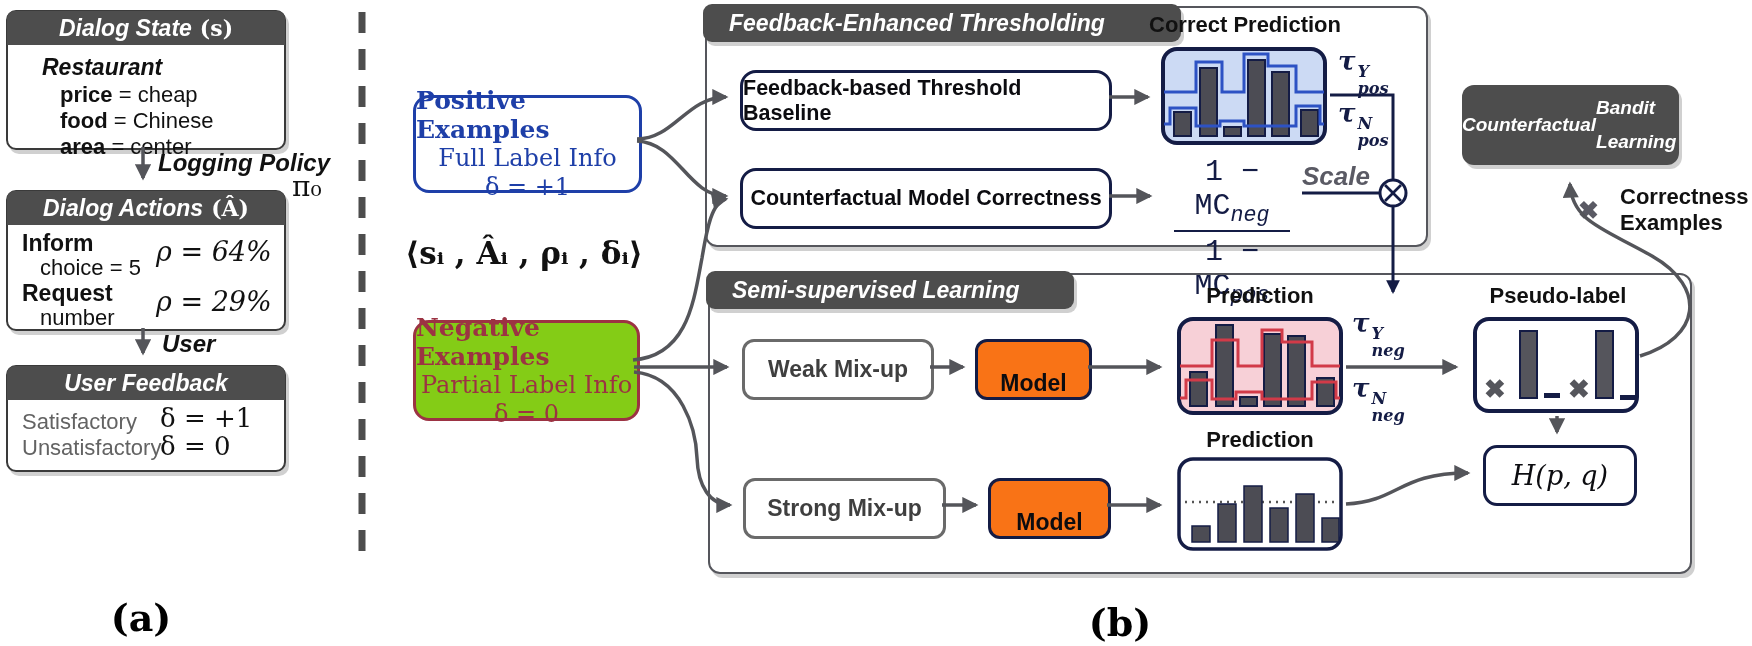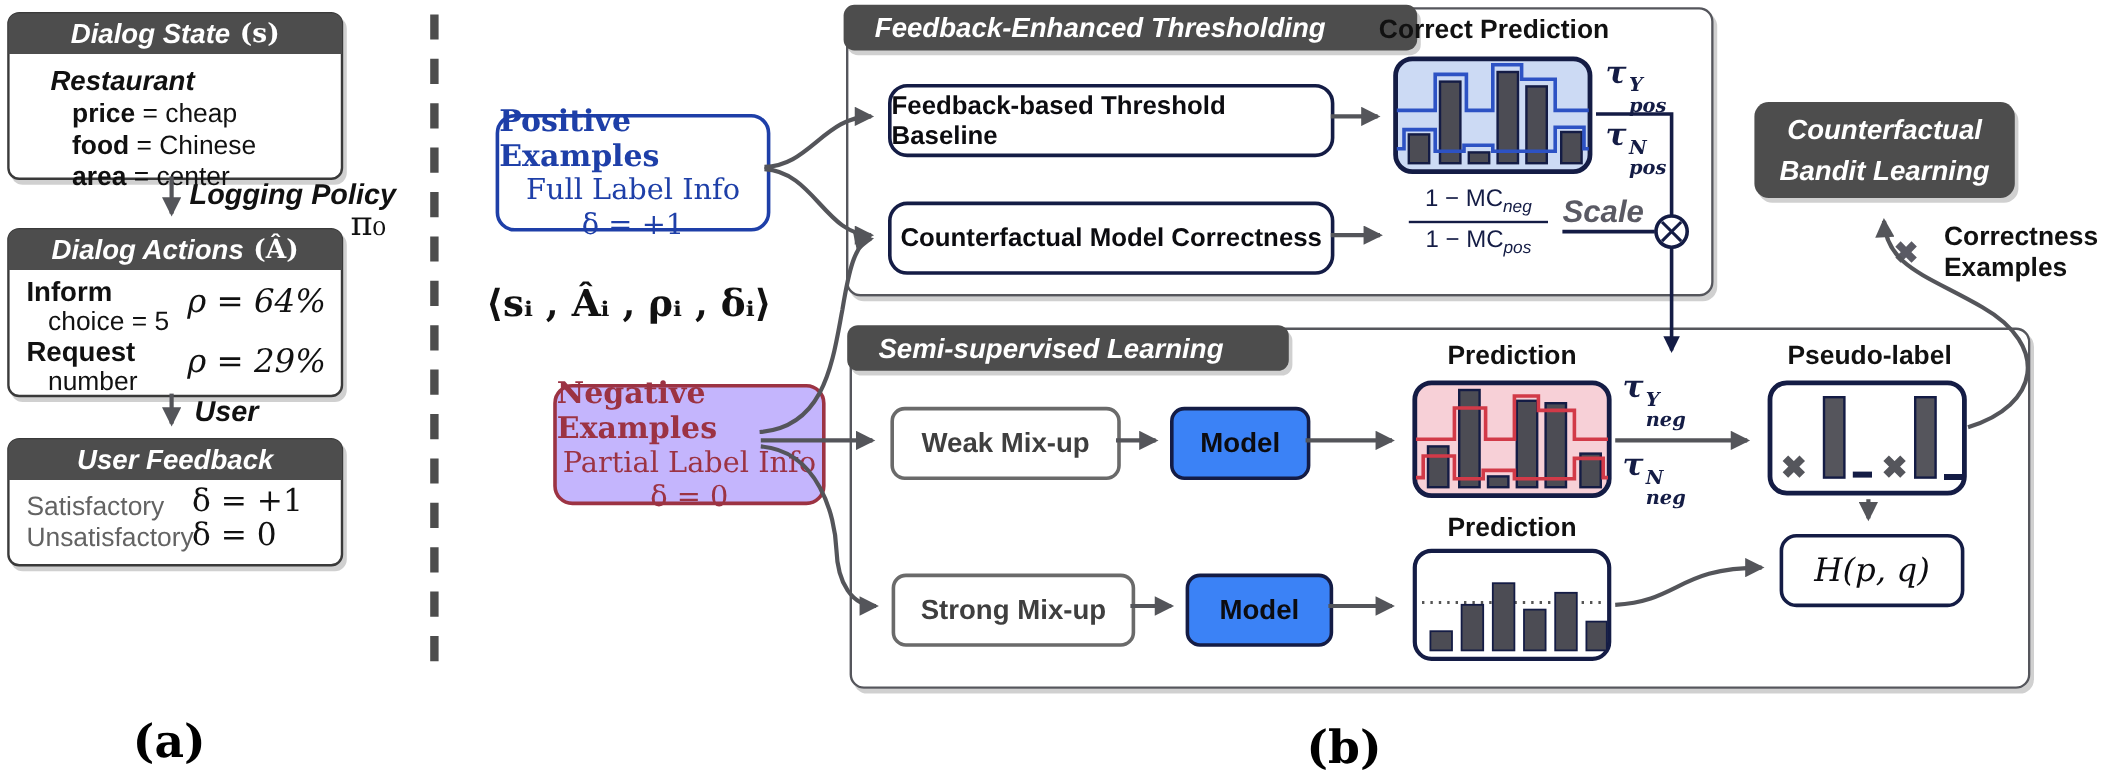--- a/index.html
+++ b/index.html
@@ -18,32 +18,32 @@
   .ital{font-style:italic;}
   
   .sec-outer{border:2.5px solid #55565c;border-radius:12px;background:transparent;}
   .sec-bar{background:#4d4d4d;color:#fff;font-weight:bold;font-style:italic;font-size:23px;
            display:flex;align-items:center;padding-left:26px;border-radius:9px;}
   
   .navybox{background:#fff;border:3px solid #141c45;border-radius:16px;display:flex;
            align-items:center;justify-content:center;font-weight:bold;font-size:21.5px;color:#0c0c10;}
   .graybox{background:#fff;border:3px solid #6a6a6a;border-radius:12px;display:flex;
            align-items:center;justify-content:center;font-weight:bold;font-size:23px;color:#3f3f3f;}
-  .modelbox{background:#3b82f6;border:3px solid #141c45;border-radius:12px;display:flex;
-            align-items:center;justify-content:center;font-weight:bold;font-size:23px;color:#0c0c10;}
+  .modelbox{background:#f97316;border:3px solid #141c45;border-radius:12px;display:flex;
+            align-items:flex-end;justify-content:center;font-weight:bold;font-size:23px;color:#0c0c10;}
   .cblbox{background:#4d4d4d;border-radius:12px;color:#fff;font-weight:bold;font-style:italic;
-          font-size:23px;display:flex;flex-direction:column;align-items:center;justify-content:center;
+          font-size:19px;display:flex;flex-direction:row;align-items:center;justify-content:center;
           line-height:34px;}
   
   .tau{font-family:"DejaVu Serif",serif;font-weight:bold;font-style:italic;color:#141c45;font-size:26px;}
   .supsub{display:inline-flex;flex-direction:column;font-size:0.62em;line-height:1.02;
           vertical-align:-0.45em;margin-left:2px;}
   .supsub .s-sup,.supsub .s-sub{display:block;font-style:italic;}
   
-  .frac{font-family:Liberation Sans, sans-serif;color:#141c45;font-size:20px;text-align:center;width:128px;}
+  .frac{font-family:Liberation Mono, monospace;color:#141c45;font-size:30px;text-align:center;width:128px;}
   .frac .bar{border-top:2.5px solid #141c45;margin:3px 6px;}
   .frac sub{font-style:italic;font-size:0.72em;}
   .cap{font-family:"DejaVu Serif",serif;font-weight:bold;font-size:38px;color:#000;text-align:center;}
   svg{display:block;}
 </style>
 </head>
 <body>
 
 <div id="canvas">
 
@@ -90,22 +90,22 @@
 
   <div class="abs" style="left:413px;top:95px;width:223px;height:92px;border:3.5px solid #1e3fa8;border-radius:16px;background:#fff;
        display:flex;flex-direction:column;align-items:center;justify-content:center;color:#1e3fa8;font-family:'DejaVu Serif',serif;line-height:29px;">
     <div class="bold" style="font-size:25px;">Positive Examples</div>
     <div style="font-size:24px;">Full Label Info</div>
     <div style="font-size:24px;">δ = +1</div>
   </div>
 
   <div class="abs serif bold" style="left:404px;top:235px;width:240px;text-align:center;font-size:31px;">⟨sᵢ , Âᵢ , ρᵢ , δᵢ⟩</div>
 
-  <div class="abs" style="left:413px;top:320px;width:221px;height:95px;border:3.5px solid #9c3343;border-radius:16px;background:#c4b5fd;
-       display:flex;flex-direction:column;align-items:center;justify-content:center;color:#9c3343;font-family:'DejaVu Serif',serif;line-height:29px;margin-left:48px;">
+  <div class="abs" style="left:413px;top:320px;width:221px;height:95px;border:3.5px solid #9c3343;border-radius:16px;background:#84cc16;
+       display:flex;flex-direction:column;align-items:center;justify-content:center;color:#9c3343;font-family:'DejaVu Serif',serif;line-height:29px;">
     <div class="bold" style="font-size:25px;">Negative Examples</div>
     <div style="font-size:24px;">Partial Label Info</div>
     <div style="font-size:24px;">δ = 0</div>
   </div>
 
   <div class="abs sec-outer shadow" style="left:705px;top:6px;width:719px;height:237px;"></div>
   <div class="abs sec-bar shadow" style="left:703px;top:4px;width:452px;height:38px;">
     <span>Feedback-Enhanced Thresholding</span>
   </div>
 

